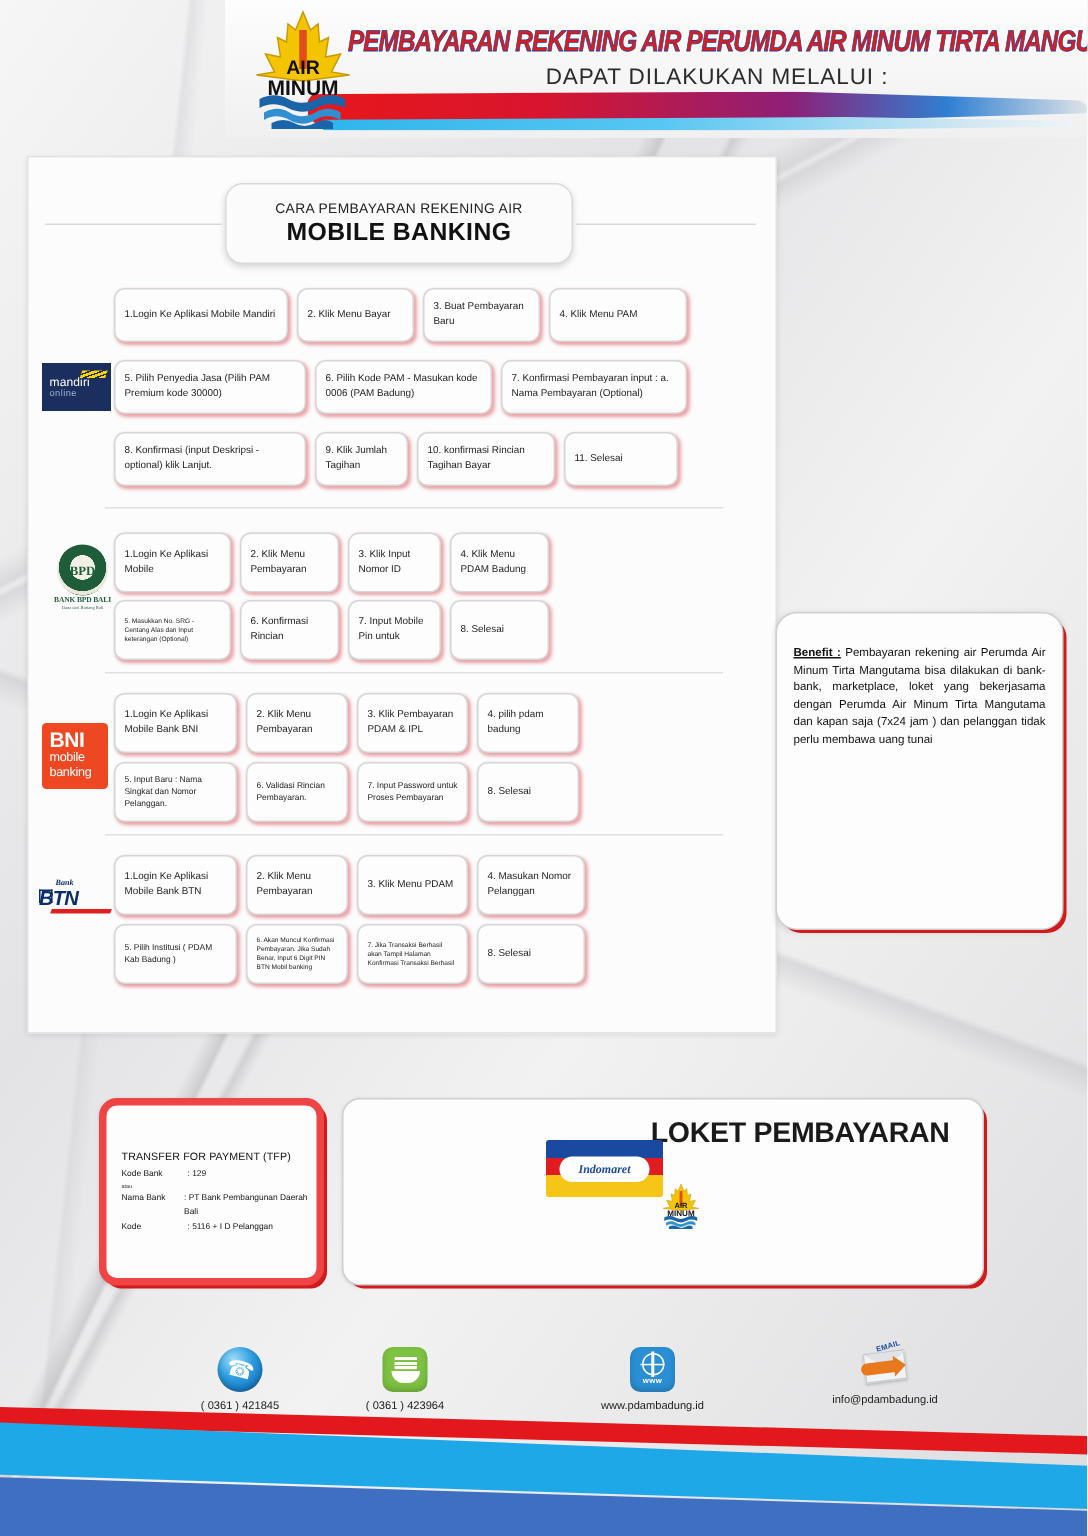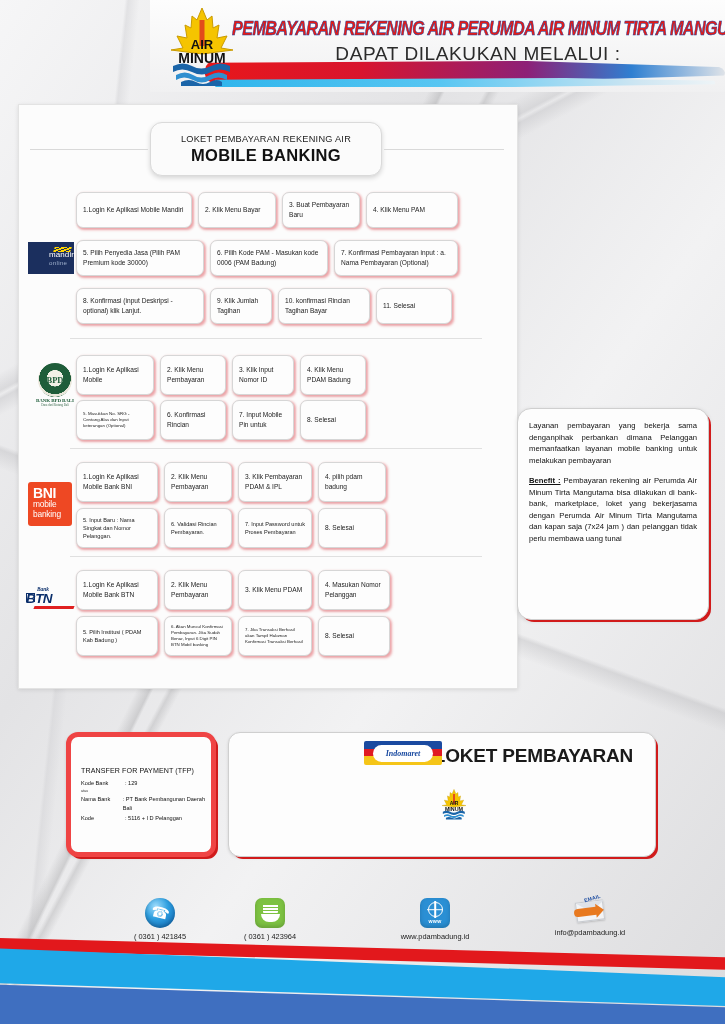--- a/index.html
+++ b/index.html
@@ -36,21 +36,21 @@
     position: absolute; top: 19px; left: 232px; width: 492px;
     font-size: 16.2px; font-weight: bold; font-style: italic;
     letter-spacing: -0.6px;
     color: #e31b17;
     -webkit-text-stroke: .45px #1b3fa0;
     text-align: center; white-space: nowrap;
     transform: scaleY(1.22); transform-origin: left center;
   }
   .hdr-title2 {
     position: absolute; top: 43px; left: 232px; width: 492px;
-    font-size: 19px; color: #2b2b2b; letter-spacing: .6px;
+    font-size: 15px; color: #2b2b2b; letter-spacing: .6px;
     text-align: center; white-space: nowrap;
   }
   .hdr-swoosh {
     position: absolute; left: 205px; top: 61px; width: 520px; height: 22px;
     background: linear-gradient(90deg,#e8171a 0%, #d8152e 30%, #8d2077 62%, #2f7fd1 82%, #dfe3e8 100%);
     border-radius: 14px 60px 40px 14px / 12px 16px 14px 12px;
     clip-path: polygon(0% 8%, 62% 0%, 100% 28%, 100% 66%, 55% 96%, 0% 100%);
   }
   .hdr-swoosh2 {
     position: absolute; left: 215px; top: 78px; width: 500px; height: 9px;
@@ -89,21 +89,21 @@
     font-size: 6.6px; line-height: 1.45; color: #1c1c1c;
     display: flex; align-items: center;
   }
   .step.tiny { font-size: 4.4px; line-height: 1.42; }
   .step.mid { font-size: 5.6px; line-height: 1.45; }
   .sec-sep { position:absolute; left: 70px; width: 412px; height: 1px; background: #e0e0e0; }
 
   
   .lg-mandiri {
     position:absolute; width: 46px; height: 32px; background:#1b2f5e;
-    display:flex; flex-direction:column; justify-content:center; padding-left:21px;
+    display:flex; flex-direction:column; justify-content:center; padding-left:5px;
   }
   .lg-mandiri .m1 { color:#fff; font-size:8px; letter-spacing:.1px; }
   .lg-mandiri .m2 { color:#9fb0cc; font-size:6.2px; letter-spacing:.3px; }
   .lg-mandiri .rib {
     position:absolute; right:3px; top:5px; width:17px; height:5px;
     background: repeating-linear-gradient(-22deg,#ffd400 0 2px, #1b2f5e 2px 3px);
     transform: skewX(-18deg);
   }
   .lg-bpd { position:absolute; width:50px; text-align:center; }
   .lg-bpd .seal {
@@ -165,21 +165,21 @@
   }
   .loket-sub { position:absolute; left:245px; top:62px; font-size:11px; line-height:1.28; color:#1a1a1a; }
 
   .lg-alfa { position:absolute; left:18px; top:18px; width:105px; }
   .lg-alfa .a1 { font-size:15.5px; font-weight:bold; font-style:italic; letter-spacing:-.7px; }
   .lg-alfa .a1 .blue { color:#1a4aa0; }
   .lg-alfa .a1 .red { color:#e01b22; }
   .lg-alfa .abar { width:102px; height:4px; background:#e01b22; margin-top:1px; }
   .lg-alfa .a2 { font-size:6.4px; font-style:italic; color:#e01b22; font-family:"Liberation Serif",serif; margin-top:2px;}
   .lg-indo {
-    position:absolute; left:135px; top:8px; width:78px; height:24px;
+    position:absolute; left:135px; top:27px; width:78px; height:38px;
     background:linear-gradient(180deg,#1a4aa0 0 32%, #e01b22 32% 62%, #f5c518 62% 100%);
     border-radius:2px; display:flex; align-items:center; justify-content:center;
   }
   .lg-indo .pill {
     width:60px; height:17px; background:#fff; border-radius:9px;
     display:flex; align-items:center; justify-content:center;
     font-size:8px; font-style:italic; font-weight:bold; color:#1a4aa0;
     font-family:"Liberation Serif", serif;
   }
   .lg-pos { position:absolute; left:55px; top:60px; width:135px; text-align:center; }
@@ -282,21 +282,21 @@
     <text x="39" y="57" font-family="Liberation Sans, sans-serif" font-size="14" font-weight="bold" fill="#111" text-anchor="middle">MINUM</text>
     <path d="M10 60 Q20 55 29 60 T48 60 T67 60 L67 66 Q57 61 48 66 T29 66 T10 66 Z" fill="#1a64a8"></path>
     <path d="M13 69 Q22 64 30 69 T47 69 T64 69 L64 74 Q55 69 47 74 T30 74 T13 74 Z" fill="#2f8fd0"></path>
     <path d="M18 76 Q26 72 33 76 T47 76 T59 76 L59 80 L18 80 Z" fill="#1a64a8"></path>
   </svg>
 </div>
 
 <div class="card"></div>
 
 <div class="title-box">
-  <div class="l1">LOKET PEMBAYARAN REKENING AIR</div>
+  <div class="l1">CARA PEMBAYARAN REKENING AIR</div>
   <div class="l2">MOBILE BANKING</div>
 </div>
 <div class="divider-l" style="left:30px; top:149px; width:118px;"></div>
 <div class="divider-l" style="left:384px; top:149px; width:120px;"></div>
 
 <div class="lg-mandiri" style="left:28px; top:242px;">
   <div class="rib"></div>
   <div class="m1">mandiri</div>
   <div class="m2">online</div>
 </div>
@@ -373,21 +373,20 @@
   <div class="step" style="width:72px;height:40px;">4. Masukan Nomor Pelanggan</div>
 </div>
 <div class="row" style="left:76px; top:616px;">
   <div class="step mid" style="width:82px;height:40px;margin-right:6px;">5. Pilih Institusi ( PDAM Kab Badung )</div>
   <div class="step tiny" style="width:68px;height:40px;margin-right:6px;">6. Akan Muncul Konfirmasi Pembayaran. Jika Sudah Benar, Input 6 Digit PIN BTN Mobil banking</div>
   <div class="step tiny" style="width:74px;height:40px;margin-right:6px;">7. Jika Transaksi Berhasil akan Tampil Halaman Konfirmasi Transaksi Berhasil</div>
   <div class="step" style="width:72px;height:40px;">8. Selesai</div>
 </div>
 
 <div class="info-panel">
-  <p>Layanan pembayaran yang bekerja sama denganpihak perbankan dimana Pelanggan memanfaatkan layanan mobile banking untuk melakukan pembayaran</p>
   <p style="margin-top:9px;"><span class="b">Benefit  :</span><span> Pembayaran rekening air Perumda Air Minum Tirta Mangutama bisa dilakukan di bank-bank, marketplace,  loket  yang bekerjasama dengan Perumda Air Minum Tirta Mangutama dan kapan saja (7x24 jam ) dan pelanggan tidak perlu membawa uang tunai</span></p>
 </div>
 
 <div class="tfp-panel">
   <div class="tfp-inner">
     <div class="h">TRANSFER FOR PAYMENT (TFP)</div>
     <div class="kv">
       <span class="k">Kode Bank</span>
       <span>: 129</span>
     </div>

